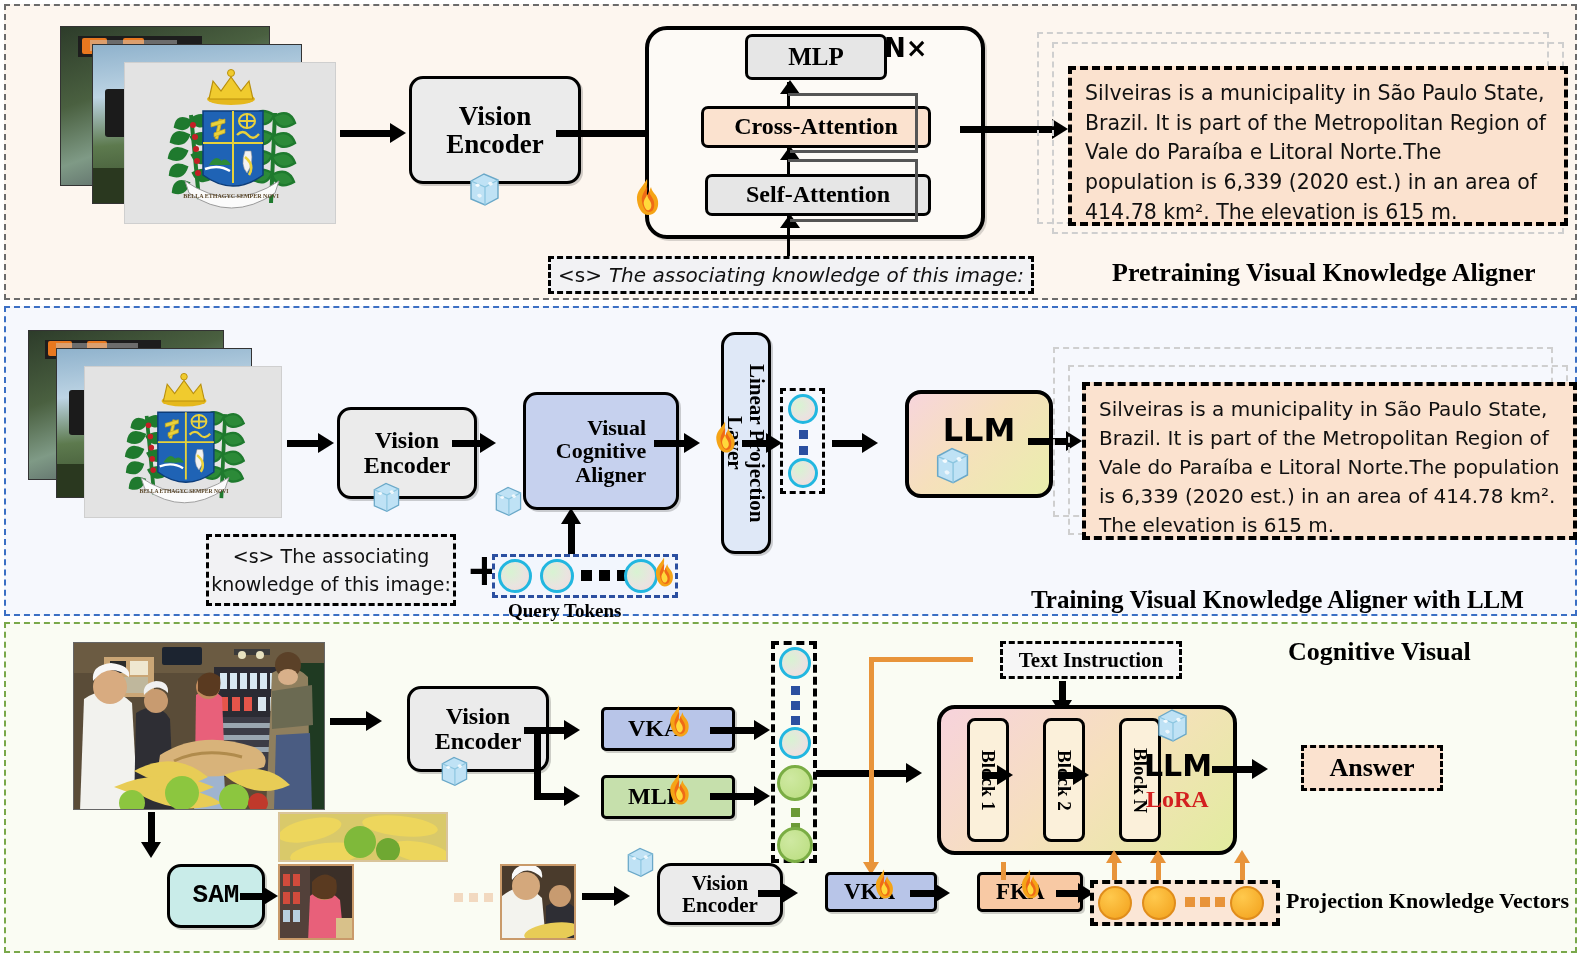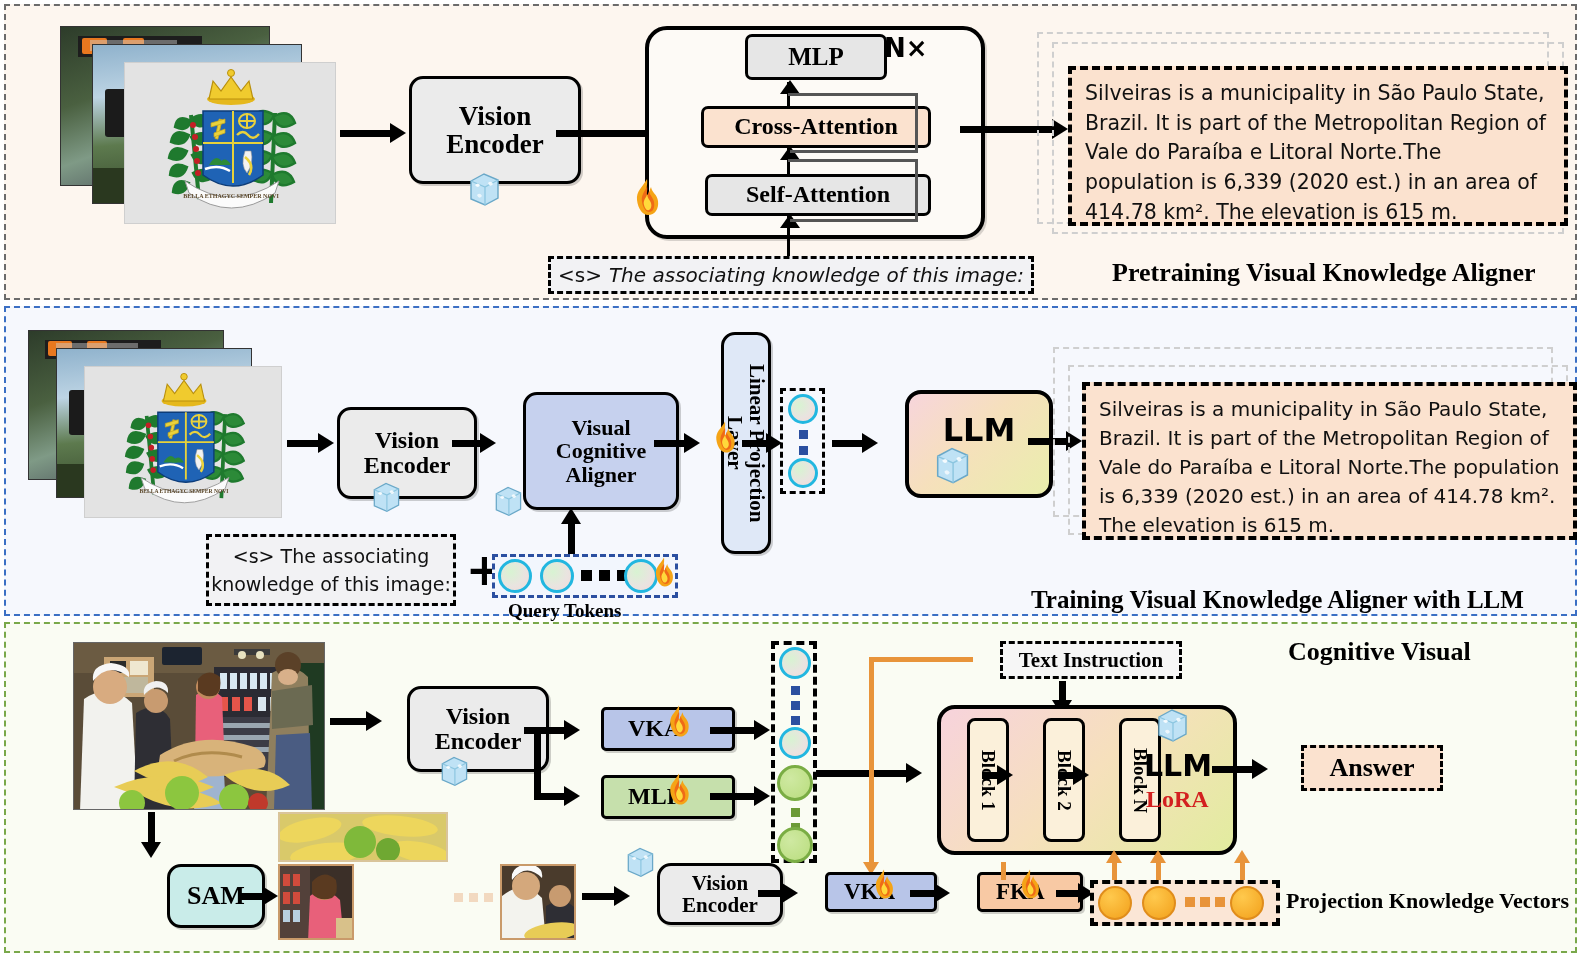--- a/index.html
+++ b/index.html
@@ -288,21 +288,21 @@
       <path d="M7 13 L20 6 L34 12 L34 30 L21 37 L7 31 Z" fill="#bfe2f5" stroke="#6aa8c8" stroke-width="1.4"></path>
       <path d="M7 13 L21 19 L34 12 M21 19 L21 37" fill="none" stroke="#8cc6e0" stroke-width="1.3"></path>
       <path d="M11 17 q3 -3 5 0 q-2 4 -5 0z" fill="#fff" opacity=".85"></path>
       <path d="M24 15 q3 -3 5 1 q-3 4 -5 -1z" fill="#fff" opacity=".8"></path>
     </svg>
   </div>
 
   <div class="arrow h" style="left:452px;top:440px;width:32px;"></div>
   <div class="ahead r" style="left:480px;top:433px;"></div>
 
-  <div class="node rbox" style="left:494px;top:392px;width:156px;height:118px;background:#c6d1ee;font-size:22px;">
+  <div class="node rbox" style="left:494px;top:392px;width:156px;height:118px;background:#c6d1ee;font-size:22px;text-align:right;">
     <span>
       <span>Visual</span><br><span>Cognitive</span><br><span>Aligner</span>
     </span>
   </div>
   <div class="ice" style="left:490px;top:482px;width:36px;height:36px;">
     <svg viewBox="0 0 40 40" width="36" height="36">
       <path d="M7 13 L20 6 L34 12 L34 30 L21 37 L7 31 Z" fill="#bfe2f5" stroke="#6aa8c8" stroke-width="1.4"></path>
       <path d="M7 13 L21 19 L34 12 M21 19 L21 37" fill="none" stroke="#8cc6e0" stroke-width="1.3"></path>
       <path d="M11 17 q3 -3 5 0 q-2 4 -5 0z" fill="#fff" opacity=".85"></path>
       <path d="M24 15 q3 -3 5 1 q-3 4 -5 -1z" fill="#fff" opacity=".8"></path>
@@ -560,21 +560,21 @@
   <div class="ahead r" style="left:1252px;top:759px;"></div>
   <div class="node dashbox" style="left:1272px;top:745px;width:142px;height:46px;background:#fbe2cf;font-size:26px;">Answer</div>
 
   <div class="ptitle" style="left:1288px;top:636px;font-size:26px;line-height:1.22;">
     <span>Cognitive Visual</span><br>
   </div>
 
   <div class="arrow v" style="left:148px;top:812px;height:34px;"></div>
   <div class="ahead d" style="left:141px;top:842px;"></div>
 
-  <div class="node rbox" style="left:138px;top:864px;width:98px;height:64px;background:#c9ece9;font-size:26px;">SAM</div>
+  <div class="node rbox" style="left:138px;top:864px;width:98px;height:64px;background:#c9ece9;font-size:26px;font-family:Liberation Mono, monospace;">SAM</div>
   <div class="arrow h" style="left:240px;top:893px;width:26px;"></div>
   <div class="ahead r" style="left:262px;top:886px;"></div>
 
   <div class="img" style="left:278px;top:812px;width:170px;height:50px;border:2px solid #d9c49a;">
     <svg viewBox="0 0 170 50" width="170" height="50">
       <rect width="170" height="50" fill="#d9c96a"></rect>
       <g fill="#edd65c">
           <ellipse cx="30" cy="16" rx="32" ry="11" transform="rotate(-12 30 16)"></ellipse>
       <ellipse cx="120" cy="12" rx="38" ry="10" transform="rotate(6 120 12)"></ellipse>
       <ellipse cx="46" cy="40" rx="36" ry="11" transform="rotate(-6 46 40)"></ellipse>

